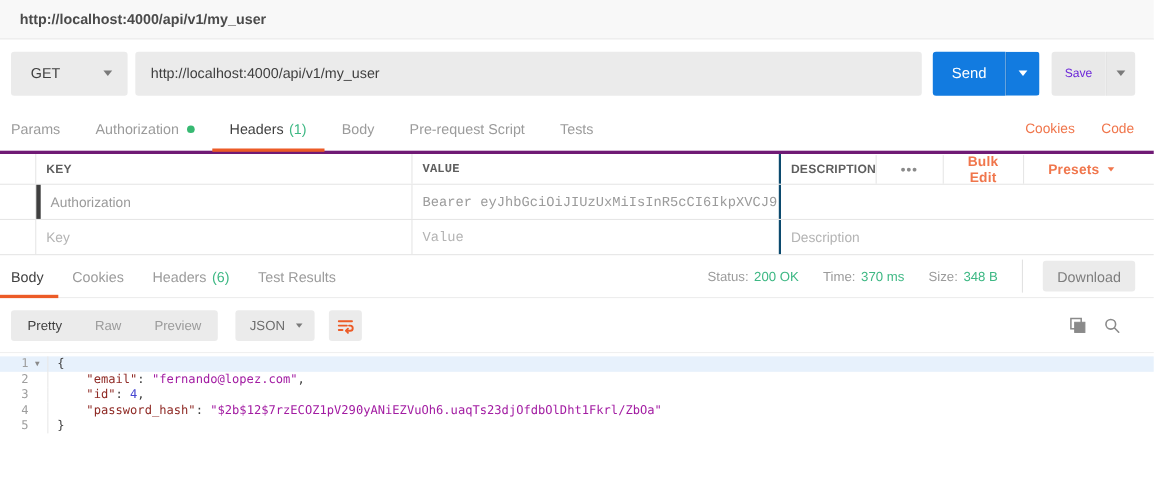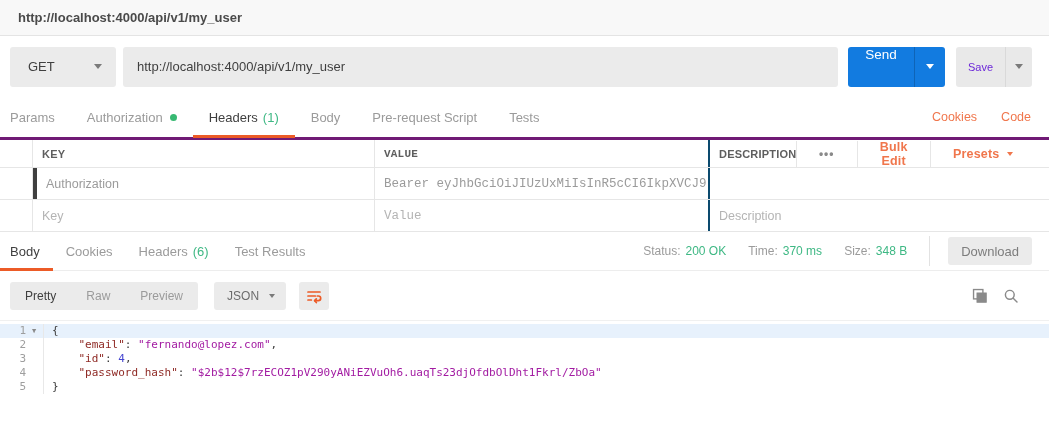--- a/index.html
+++ b/index.html
@@ -15,21 +15,21 @@
   
   .request-bar { height:61px; display:flex; align-items:center; padding:0 10px; background:#fff; }
   .method-select { width:106px; height:40px; background:#ebebeb; border-radius:3px;
                    display:flex; align-items:center; justify-content:space-between;
                    padding:0 14px 0 18px; font-size:13px; color:#3f3f3f; margin-right:7px; cursor:pointer; }
   .url-input { width:715px; height:40px; background:#ebebeb; border:none; border-radius:3px;
                padding:0 14px; font-size:13px; color:#3f3f3f; outline:none;
                font-family:"Liberation Sans",sans-serif; }
   .send-group { display:flex; margin-left:10px; }
   .send-btn { width:66px; height:40px; background:#127be0; color:#fff; font-size:13.5px;
-              border-radius:3px 0 0 3px; display:flex; align-items:flex-start; justify-content:center; cursor:pointer; }
+              border-radius:3px 0 0 3px; display:flex; align-items:center; justify-content:center; cursor:pointer; }
   .send-caret { width:31px; height:40px; background:#127be0; border-left:1px solid rgba(0,0,0,0.18);
                 border-radius:0 3px 3px 0; display:flex; align-items:center; justify-content:center; cursor:pointer; }
   .save-group { display:flex; margin-left:11px; }
   .save-btn { width:49px; height:40px; background:#e9e9e9; color:#6d28d9; font-size:11px;
               border-radius:3px 0 0 3px; display:flex; align-items:center; justify-content:center; cursor:pointer; }
   .save-caret { width:27px; height:40px; background:#e9e9e9; border-left:1px solid #d9d9d9;
                 border-radius:0 3px 3px 0; display:flex; align-items:center; justify-content:center; cursor:pointer; }
 
   .caret { width:0; height:0; border-left:4px solid transparent; border-right:4px solid transparent;
            border-top:5px solid #7a7a7a; display:inline-block; }

